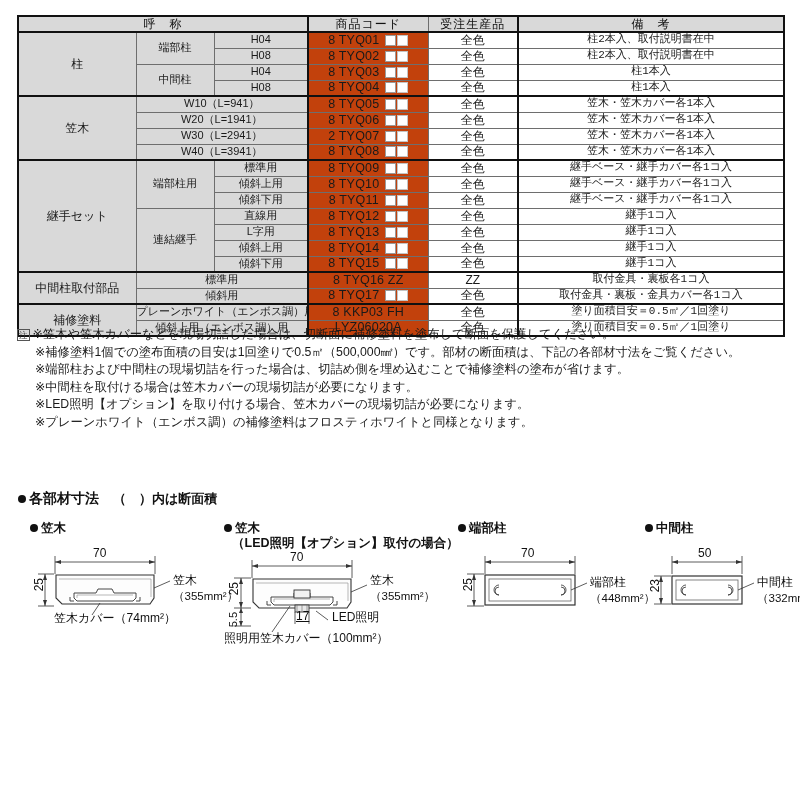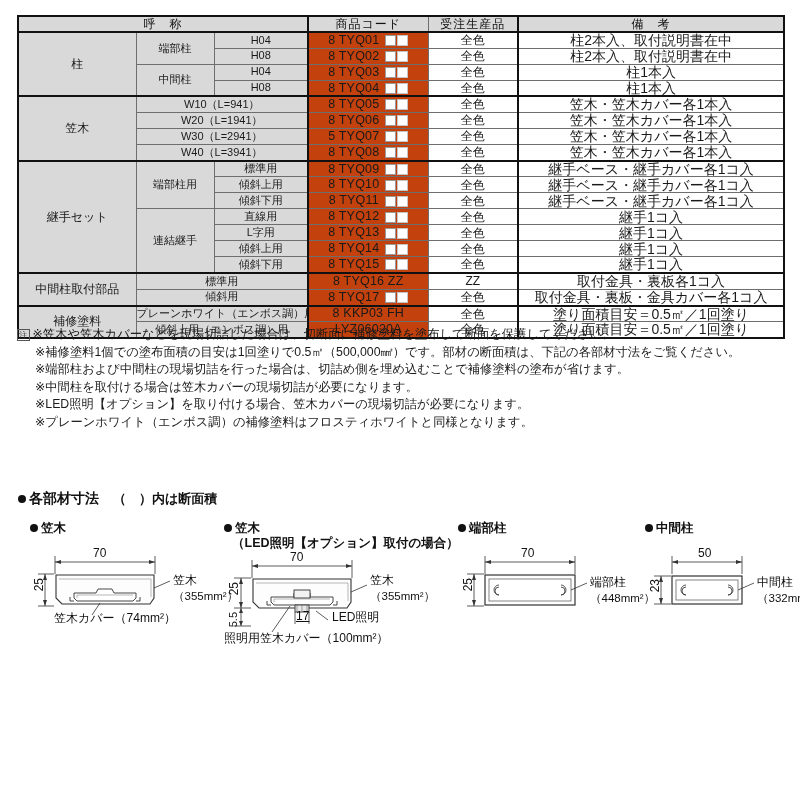--- a/index.html
+++ b/index.html
@@ -73,21 +73,21 @@
   .boxpair i {
     display: inline-block;
     width: 11px; height: 11px;
     border: 1px solid #9a9a9a;
     margin-left: 1px;
     vertical-align: middle;
     background: #fff;
   }
   .boxpair i.dim { border-color: #c4c4c4; }
   .mto { font-weight: bold; font-size: 12px; background:#fff; }
-  .rem { font-size: 14px; background:#fff; }
+  .rem { font-size: 11px; background:#fff;font-family:Liberation Mono, monospace; }
   .thick-top { border-top: 2px solid #111 !important; }
   .thickl { border-left: 2px solid #111 !important; }
 
   
   #notes {
     position: absolute;
     left: 17px; top: 326px;
     width: 770px;
     font-size: 12.3px;
     line-height: 17.6px;
@@ -218,21 +218,21 @@
             <td class="rem thickl thick-top">笠木・笠木カバー各1本入</td>
           </tr>
           <tr>
             <td class="sub" colspan="2">W20（L=1941）</td>
             <td class="code thickl"><span class="cc">8 TYQ06</span><span class="boxpair"><i></i><i class="dim"></i></span></td>
             <td class="mto">全色</td>
             <td class="rem thickl">笠木・笠木カバー各1本入</td>
           </tr>
           <tr>
             <td class="sub" colspan="2">W30（L=2941）</td>
-            <td class="code thickl"><span class="cc">5 TYQ07</span><span class="boxpair"><i></i><i class="dim"></i></span></td>
+            <td class="code thickl"><span class="cc">2 TYQ07</span><span class="boxpair"><i></i><i class="dim"></i></span></td>
             <td class="mto">全色</td>
             <td class="rem thickl">笠木・笠木カバー各1本入</td>
           </tr>
           <tr>
             <td class="sub" colspan="2">W40（L=3941）</td>
             <td class="code thickl"><span class="cc">8 TYQ08</span><span class="boxpair"><i></i><i class="dim"></i></span></td>
             <td class="mto">全色</td>
             <td class="rem thickl">笠木・笠木カバー各1本入</td>
           </tr>
           <tr>

